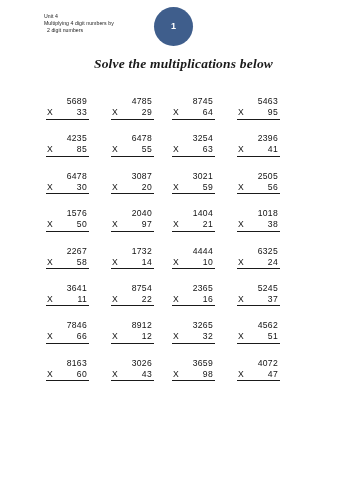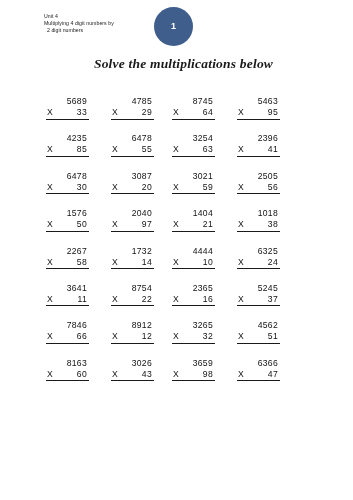--- a/index.html
+++ b/index.html
@@ -427,21 +427,21 @@
           <div class="prob">
             <div class="top-num">3659</div>
             <div class="bottom-row">
               <span class="mult-sign">X</span>
               <span class="mult-num">98</span>
             </div>
           </div>
         </div>
         <div class="cell c3">
           <div class="prob">
-            <div class="top-num">6366</div>
+            <div class="top-num">4072</div>
             <div class="bottom-row">
               <span class="mult-sign">X</span>
               <span class="mult-num">47</span>
             </div>
           </div>
         </div>
       </div>
     </div>
 
 </div>

